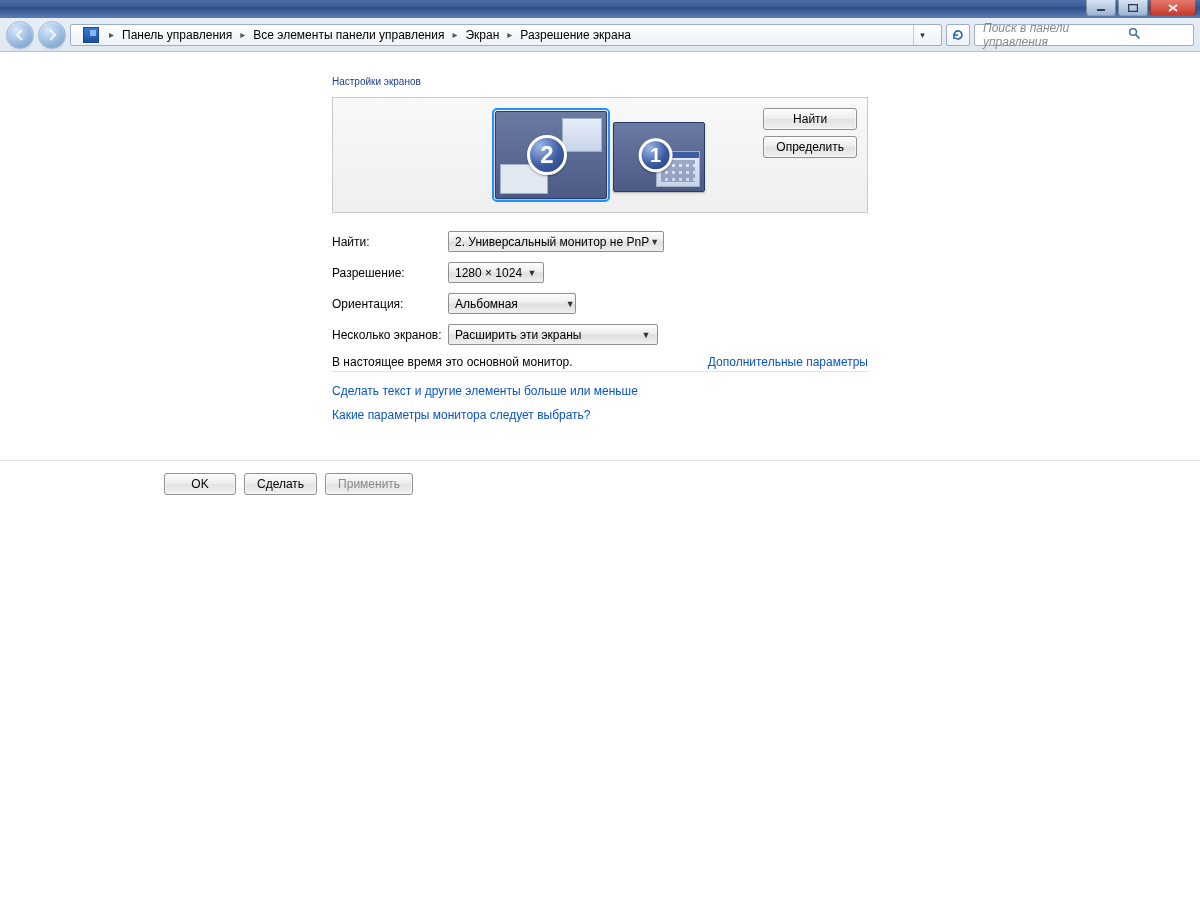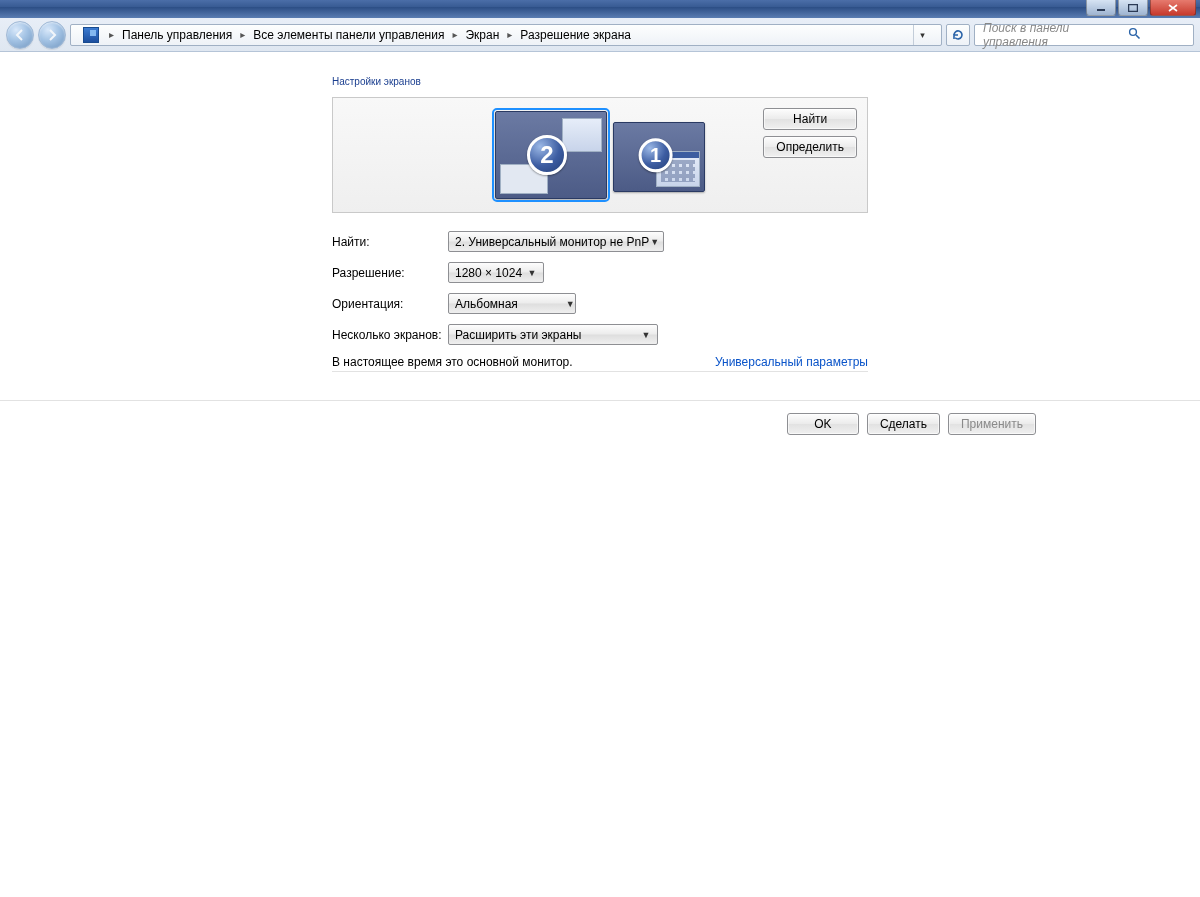--- a/index.html
+++ b/index.html
@@ -246,21 +246,20 @@
   .link { color:#0a54c9; cursor:pointer; }
   .links-block { margin-top: 12px; }
   .links-block div { margin-bottom: 10px; }
   
   .footer-sep {
     border-top: 1px solid #e2e2e2;
     margin-top: 16px;
   }
   .footer {
     display:flex;
-    justify-content:flex-end;
     gap: 8px;
     padding: 12px 0 0 0;
     width: 872px;
     margin: 0 auto;
   }
   .footer .btn7 { min-width: 72px; }
 </style>
 </head>
 <body>
 
@@ -372,23 +371,27 @@
       <div class="form-row">
         <label>Несколько экранов:</label>
         <div class="combo w-multi">
           <span class="val">Расширить эти экраны</span>
           <span class="arrow">▼</span>
         </div>
       </div>
 
       <div class="note-row">
         <span>В настоящее время это основной монитор.</span>
-        <span class="link">Универсальный параметры</span>
-      </div>
-
+        <span class="link">Дополнительные параметры</span>
+      </div>
+
+      <div class="links-block">
+        <div class="link">Сделать текст и другие элементы больше или меньше</div>
+        <div class="link">Какие параметры монитора следует выбрать?</div>
+      </div>
     </div>
   </div>
 </div>
 
 <div class="footer-sep"></div>
 <div class="footer">
   <button class="btn7">OK</button>
   <button class="btn7">Сделать</button>
   <button class="btn7" disabled="">Применить</button>
 </div>

